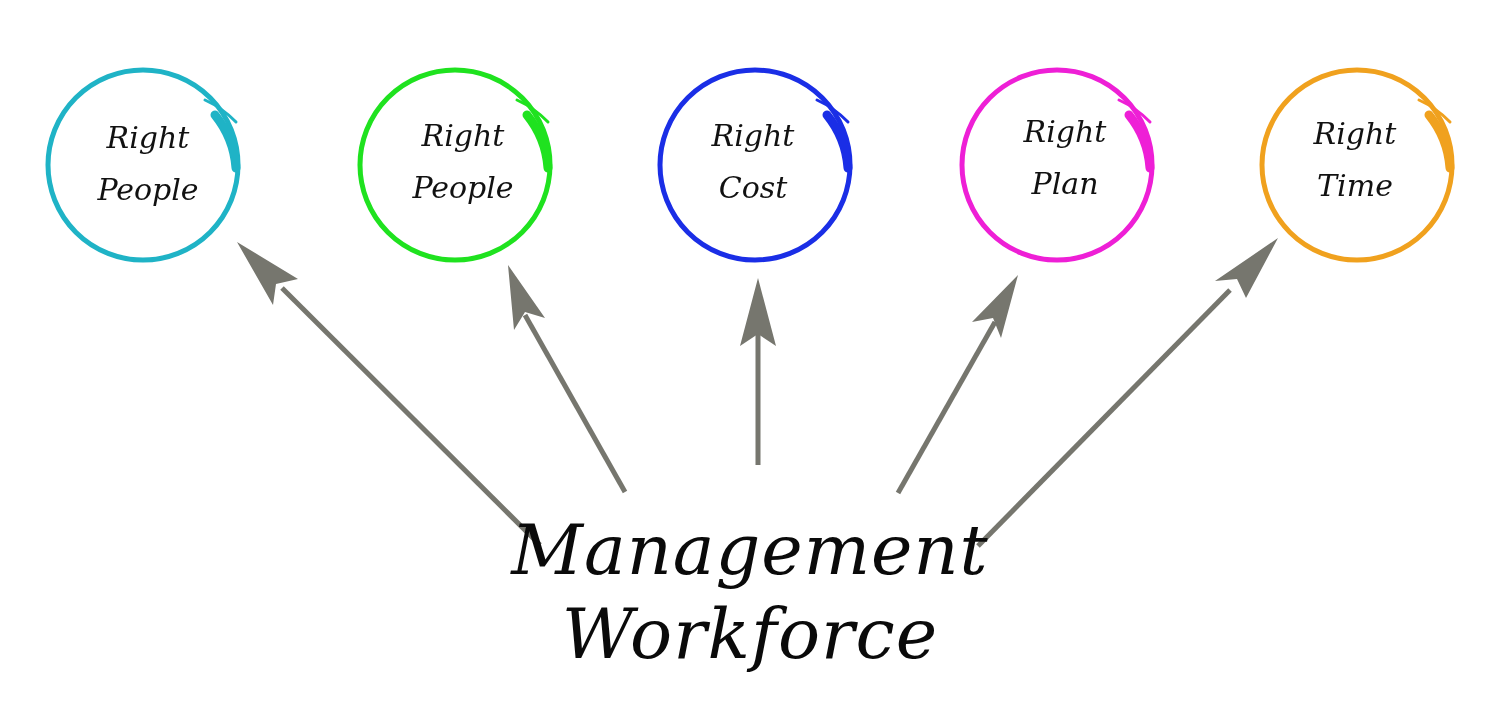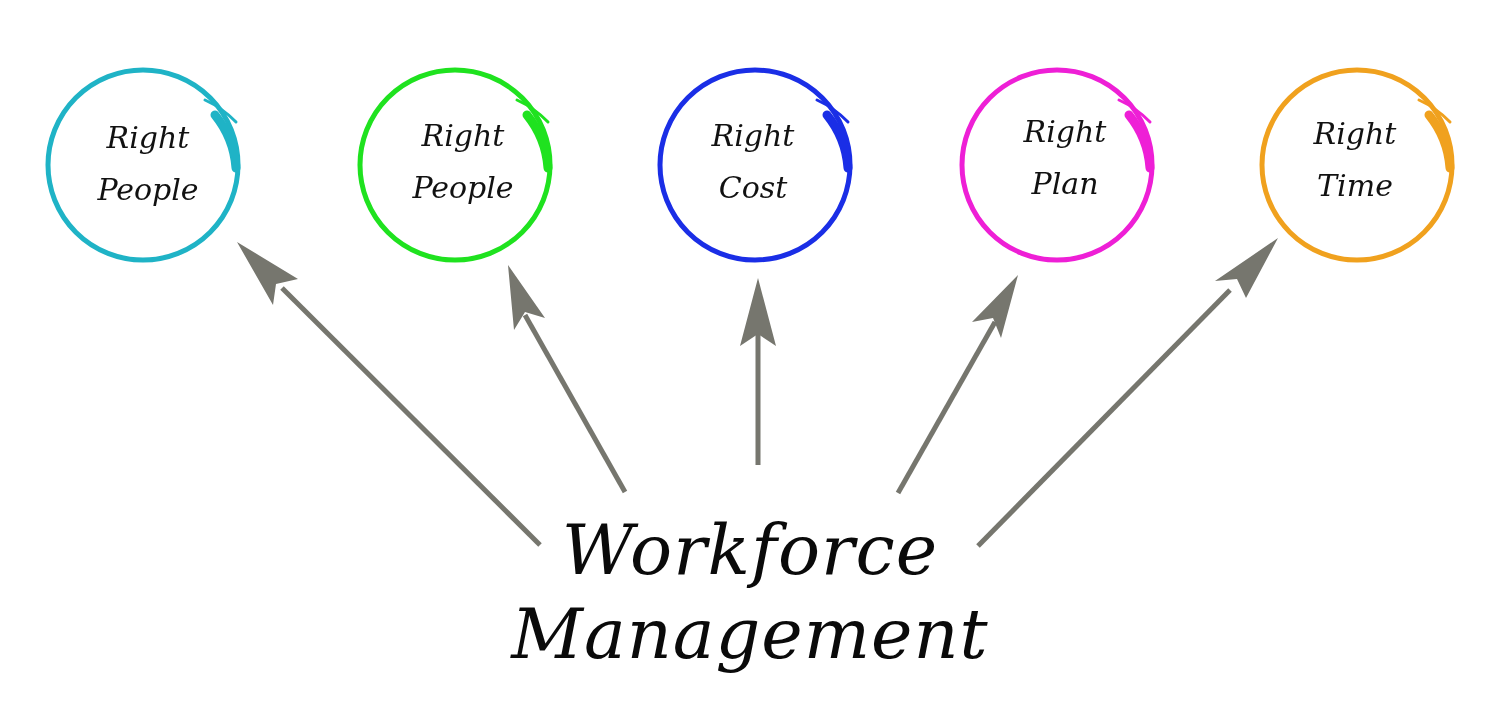--- a/index.html
+++ b/index.html
@@ -119,15 +119,15 @@
 <div class="node-label" style="left:970px; top:106px;">
   <span>Right</span>
   <span>Plan</span>
 </div>
 <div class="node-label" style="left:1260px; top:108px;">
   <span>Right</span>
   <span>Time</span>
 </div>
 
 <div class="center-title">
+  <span>Management</span>
   <span>Workforce</span>
-  <span>Management</span>
 </div>
 
 </body></html>

